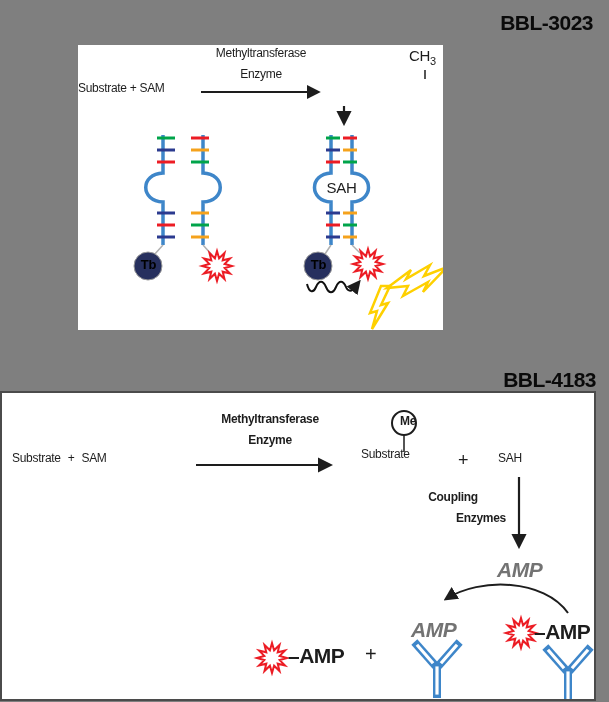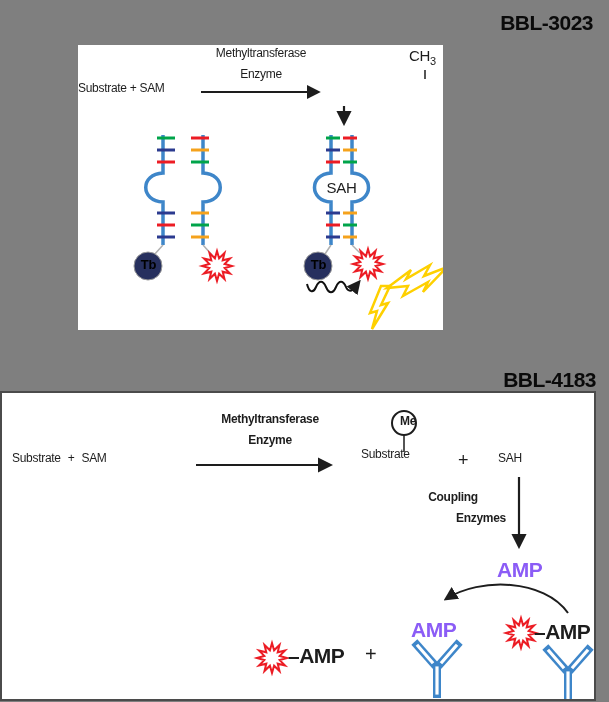--- a/index.html
+++ b/index.html
@@ -13,21 +13,21 @@
   .slide-label{
     font-size:21px;font-weight:bold;color:#0a0a0a;letter-spacing:-0.5px;
     white-space:nowrap;
   }
   .panel{position:absolute;background:#fff;}
   #top-panel{left:78px;top:45px;width:365px;height:285px;overflow:hidden;}
   #bottom-panel{left:0;top:391px;width:596px;height:310px;border:2px solid #4b4b4b;box-sizing:border-box;overflow:hidden;}
   .dia-text{position:absolute;font-size:12px;letter-spacing:-0.3px;white-space:nowrap;line-height:1.15;}
   .ctr{text-align:center;}
   .bold{font-weight:bold;}
-  .purple{color:#8b5cf6;}
+  .purple{color:#737373;font-style:italic;}
   .white-t{color:#000000;}
   sub.ch-sub{font-size:11px;vertical-align:-4px;}
   svg{position:absolute;left:0;top:0;}
 </style>
 </head>
 <body>
 
 <div class="abs slide-label" style="top:11px;right:16px;">BBL-3023</div>
 <div class="abs slide-label" style="top:368px;right:13px;">BBL-4183</div>
 

